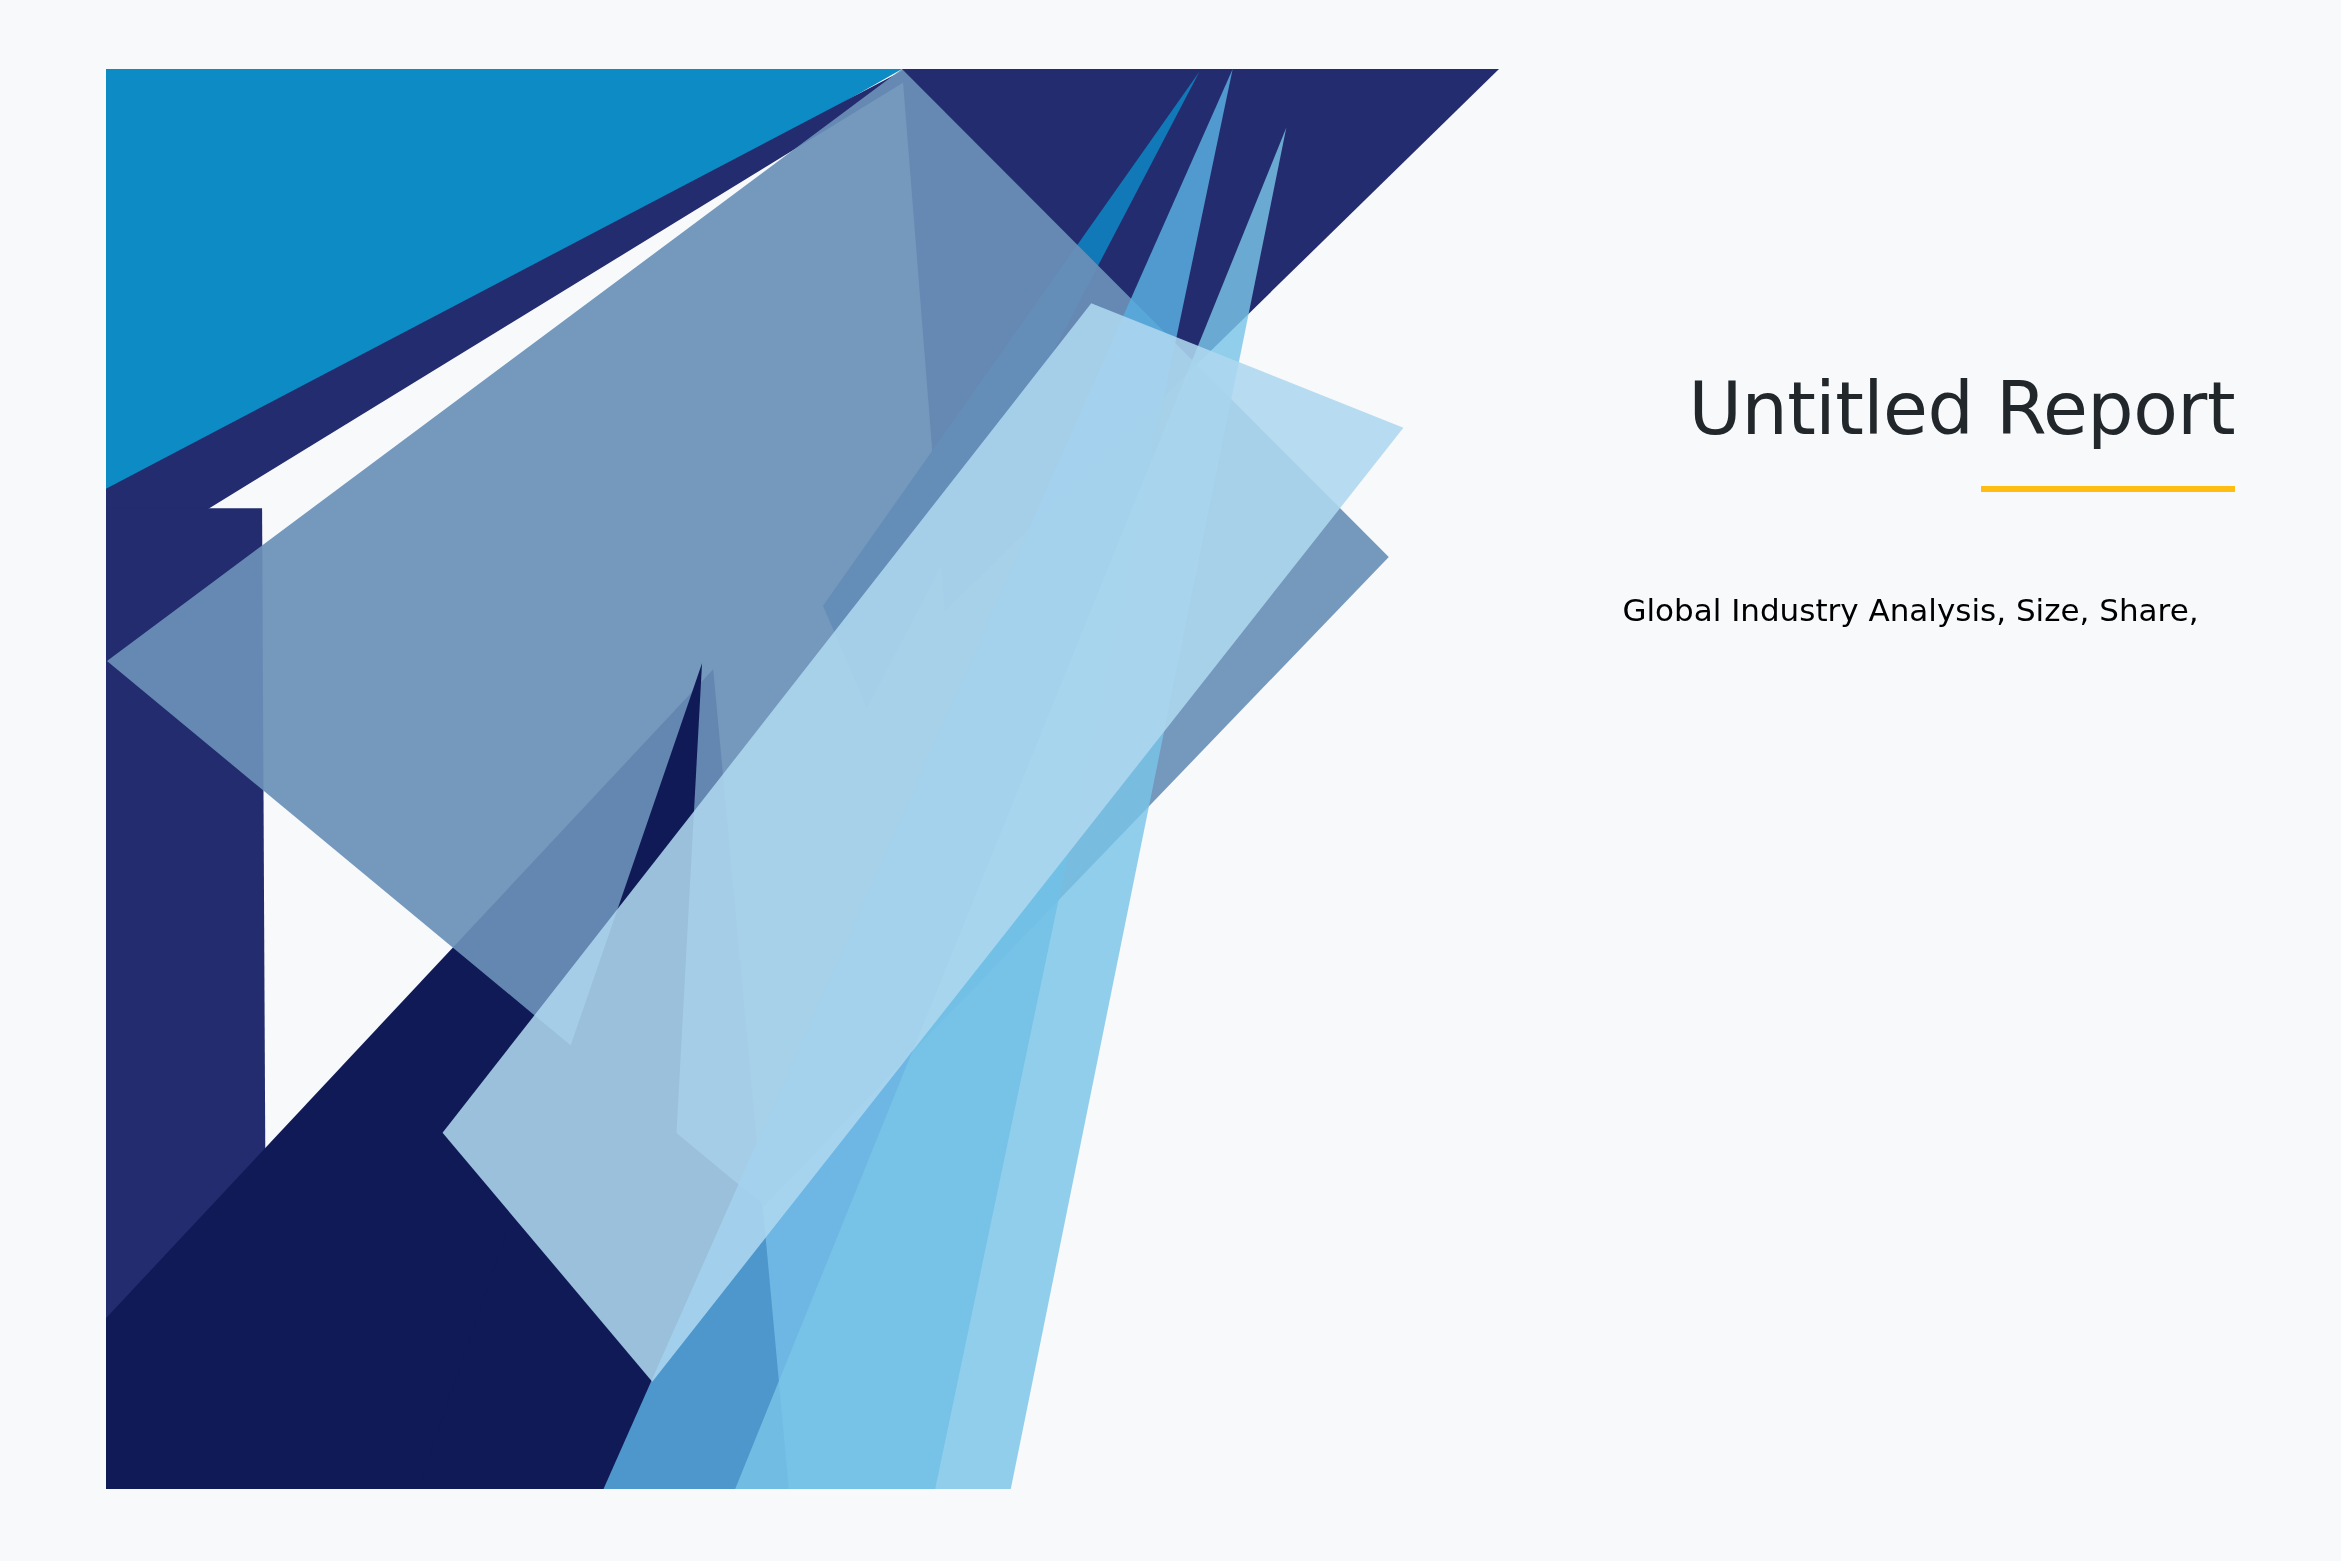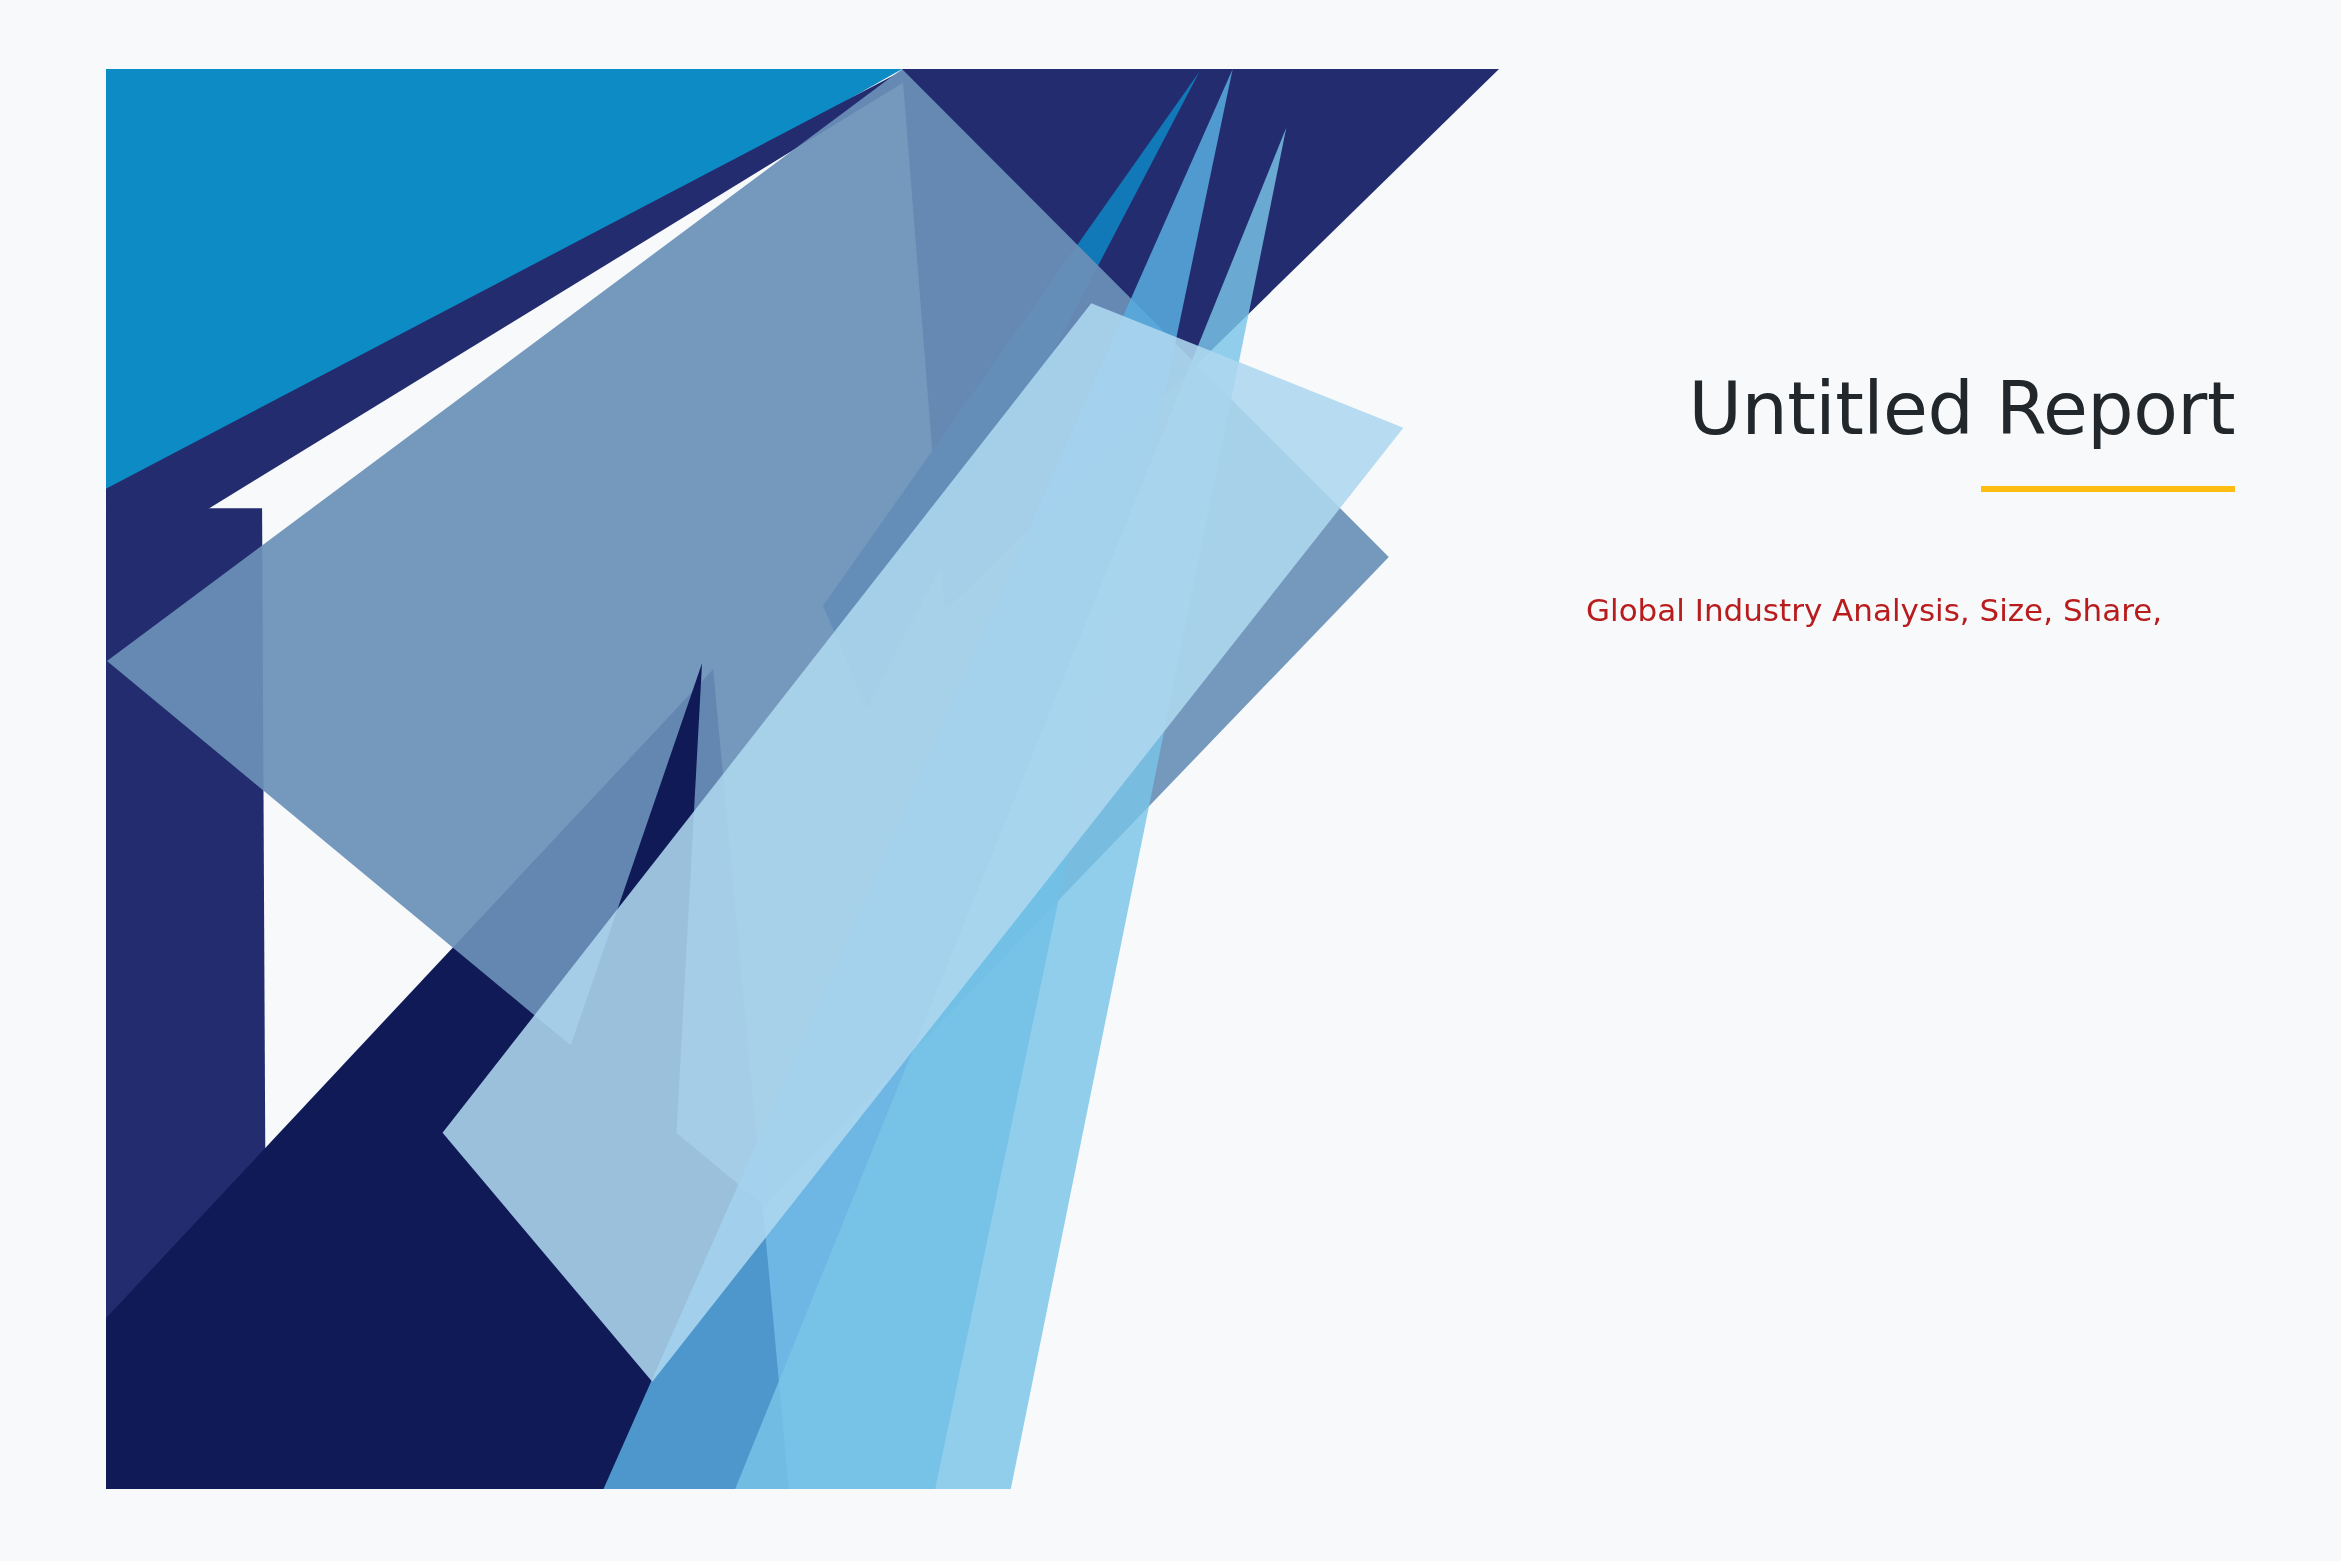--- a/index.html
+++ b/index.html
@@ -65,22 +65,22 @@
     height: 6.3px;
     background: #ffbc11;
   }
 
   #report-subtitle {
     margin-top: 98px;
     font-family: "DejaVu Sans", sans-serif;
     font-size: 31px;
     font-weight: 400;
     line-height: 1.34;
-    color: #b91c1c;
-    text-align: left;
+    color: #000000;
+    text-align: center;
   }
   #report-subtitle .sub-line {
     display: block;
   }
 </style>
 </head>
 <body>
 
 <div id="page">
 

